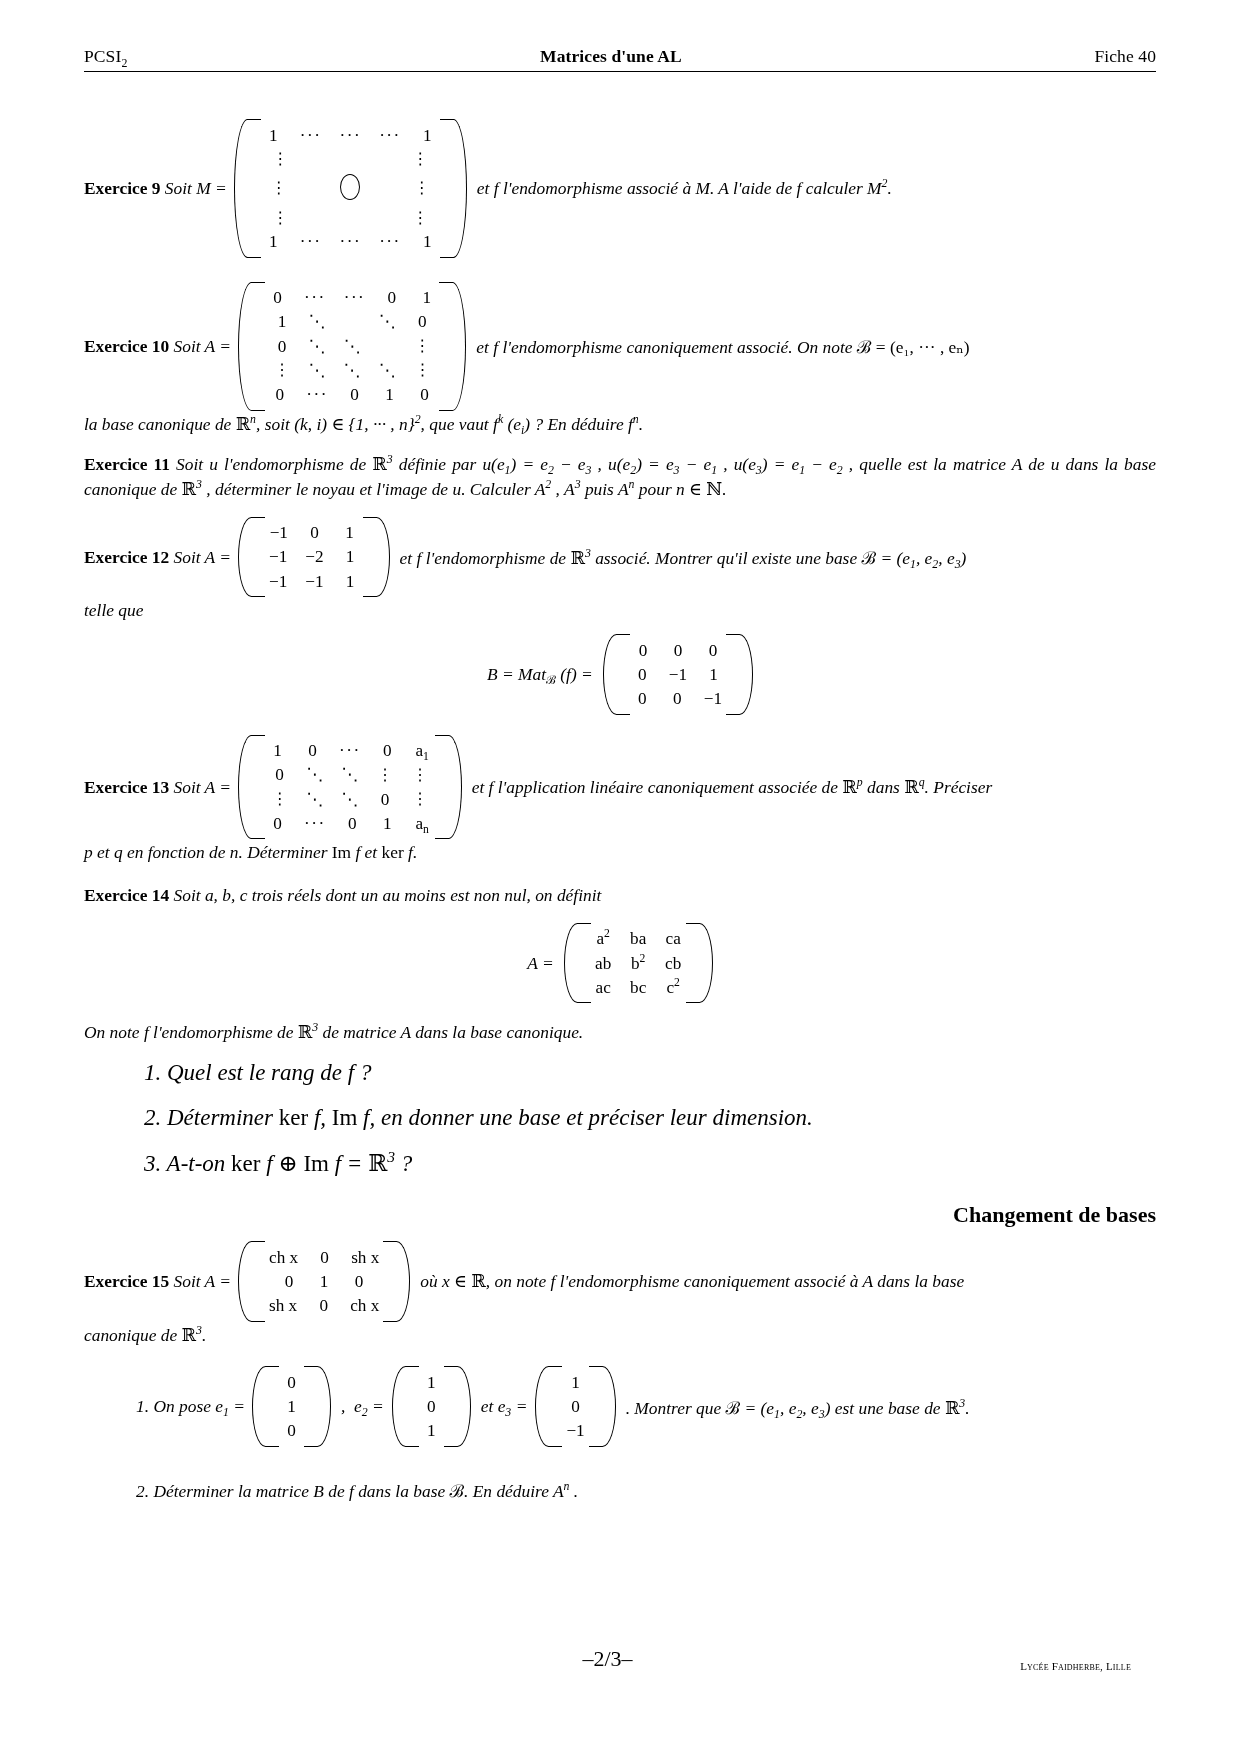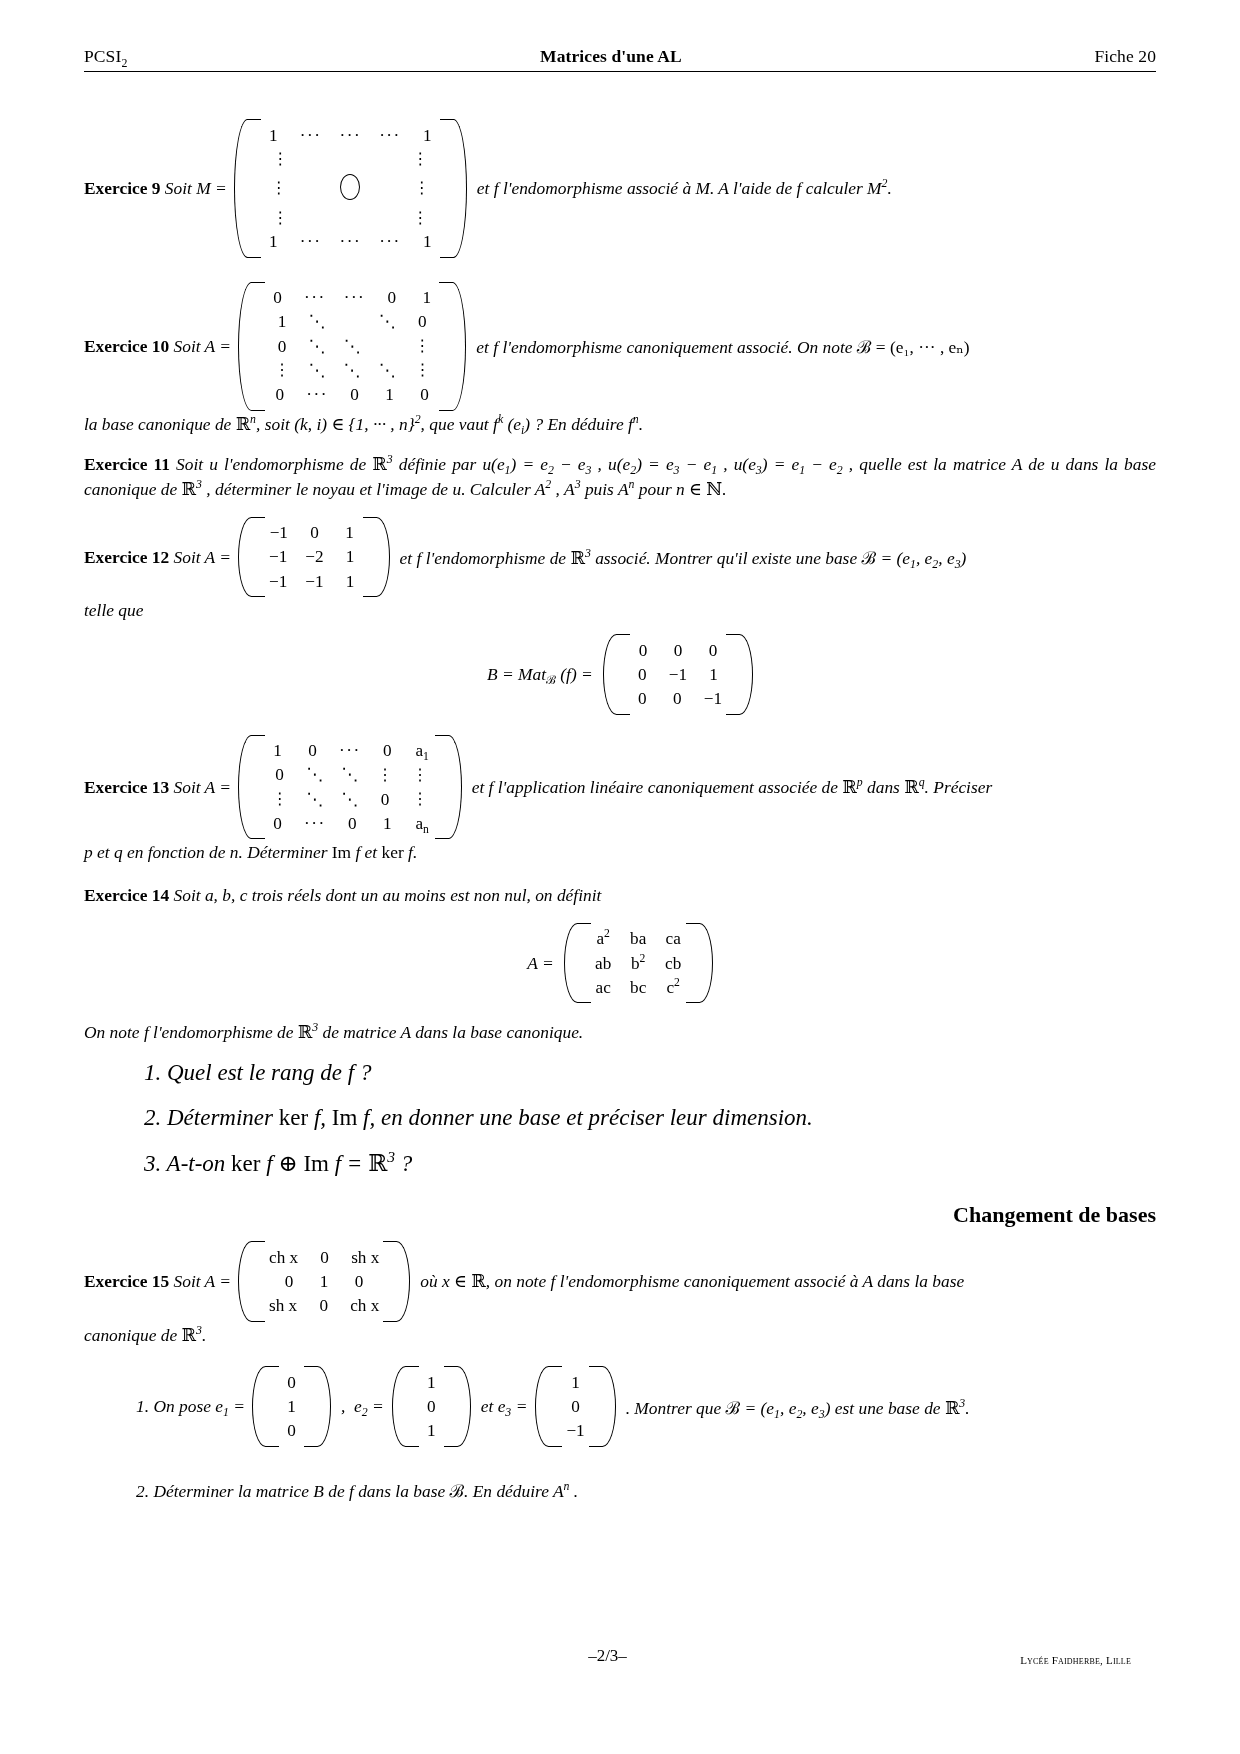--- a/index.html
+++ b/index.html
@@ -163,21 +163,21 @@
     left: 84px;
     right: 84px;
     top: 1646px;
     display: flex;
     align-items: flex-end;
   }
   .footer .fleft { flex: 1 1 0; }
   .footer .fmid {
     flex: 0 0 auto;
     text-align: right;
-    font-size: 17px;
+    font-size: 22px;
   }
   .footer .fright {
     flex: 1 1 0;
     text-align: right;
     font-size: 11px;
     font-variant: small-caps;
     letter-spacing: 0.2px;
   }
 
   sub, sup { font-size: 0.68em; line-height: 0; }
@@ -185,21 +185,21 @@
 </style>
 </head>
 <body>
 
 <div class="page">
   <div class="content">
 
     <div class="pagehead">
       <div class="left"><span>PCSI</span><sub>2</sub></div>
       <div class="mid">Matrices d'une AL</div>
-      <div class="right">Fiche 20</div>
+      <div class="right">Fiche 40</div>
     </div>
 
     <div class="exblock" style="margin-top:46px;">
       <div class="exrow">
         <span class="pre"><span class="bf">Exercice 9</span> <span class="it">Soit M =</span></span>
         <span class="matrix">
           <span class="paren l"></span>
           <span class="mbody">
             <span class="mrow">
               <span class="mcell">1</span>

